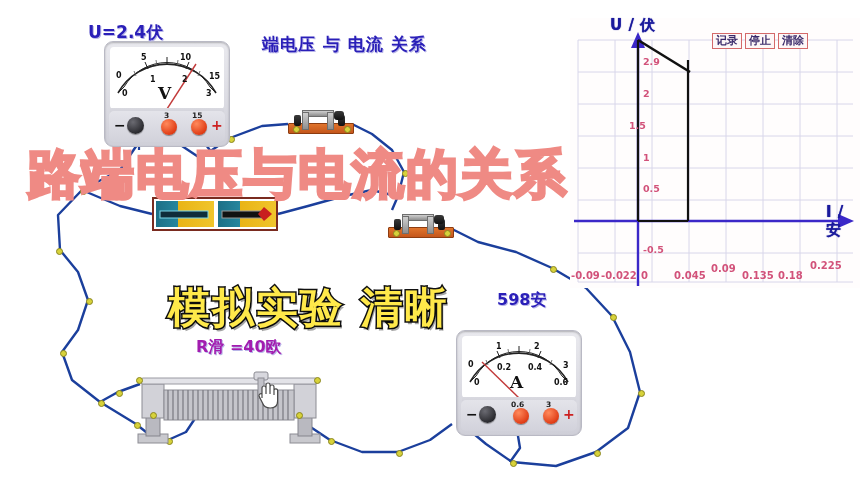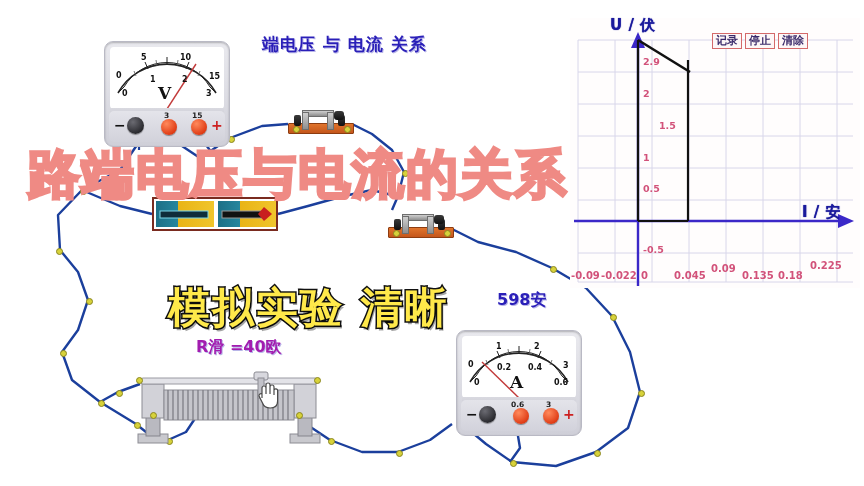--- a/index.html
+++ b/index.html
@@ -9,21 +9,21 @@
 
   .abs{position:absolute;}
 
   
   #graph-panel{left:570px;top:18px;width:290px;height:270px;background:#fffdfd;}
   #graph-svg{position:absolute;left:0;top:0;}
 
   .axis-label{color:#1a1a9c;font-weight:bold;font-size:15px;letter-spacing:0.5px;
               text-shadow:0 0 1px #1a1a9c;}
   #ylabel{left:610px;top:16px;}
-  #xlabel{left:802px;top:203px;}
+  #xlabel{left:826px;top:203px;}
 
   .gbtns{left:712px;top:33px;display:flex;gap:3px;}
   .gbtn{border:1.5px solid #d46a6a;background:#fdf7f7;color:#3a2a6a;
         font-size:11px;font-weight:bold;padding:1px 3px;line-height:12px;
         font-family:"DejaVu Sans",sans-serif;}
 
   .tickx{position:absolute;color:#d2527a;font-size:10px;font-weight:bold;
          white-space:nowrap;margin-top:46px;}
   .ticky{position:absolute;color:#d2527a;font-size:9.5px;font-weight:bold;}
 
@@ -358,34 +358,35 @@
     <div class="tickx" style="left:71px;top:206px">0</div>
     <div class="tickx" style="left:104px;top:206px">0.045</div>
     <div class="tickx" style="left:141px;top:199px">0.09</div>
     <div class="tickx" style="left:172px;top:206px">0.135</div>
     <div class="tickx" style="left:208px;top:206px">0.18</div>
     <div class="tickx" style="left:240px;top:196px">0.225</div>
 
     <div class="ticky" style="left:73px;top:226px">-0.5</div>
     <div class="ticky" style="left:73px;top:165px">0.5</div>
     <div class="ticky" style="left:73px;top:134px">1</div>
-    <div class="ticky" style="left:89px;top:102px">1.5</div>
+    <div class="ticky" style="left:59px;top:102px">1.5</div>
     <div class="ticky" style="left:73px;top:70px">2</div>
     <div class="ticky" style="left:73px;top:38px">2.9</div>
   </div>
 
   <div id="ylabel" class="abs axis-label">U / 伏</div>
   <div id="xlabel" class="abs axis-label">I / 安</div>
 
   <div class="abs gbtns">
     <button class="gbtn">记录</button>
     <button class="gbtn">停止</button>
     <button class="gbtn">清除</button>
   </div>
 
   <div id="chart-title" class="abs">端电压 与 电流 关系</div>
+  <div id="u-readout" class="abs">U=2.4伏</div>
   <div id="i-readout" class="abs">598安</div>
   <div id="r-readout" class="abs">R滑 =40欧</div>
 
   <div id="subline" class="abs">模拟实验 清晰</div>
   <div id="headline" class="abs">路端电压与电流的关系</div>
 
 </div>
 
 </body></html>

